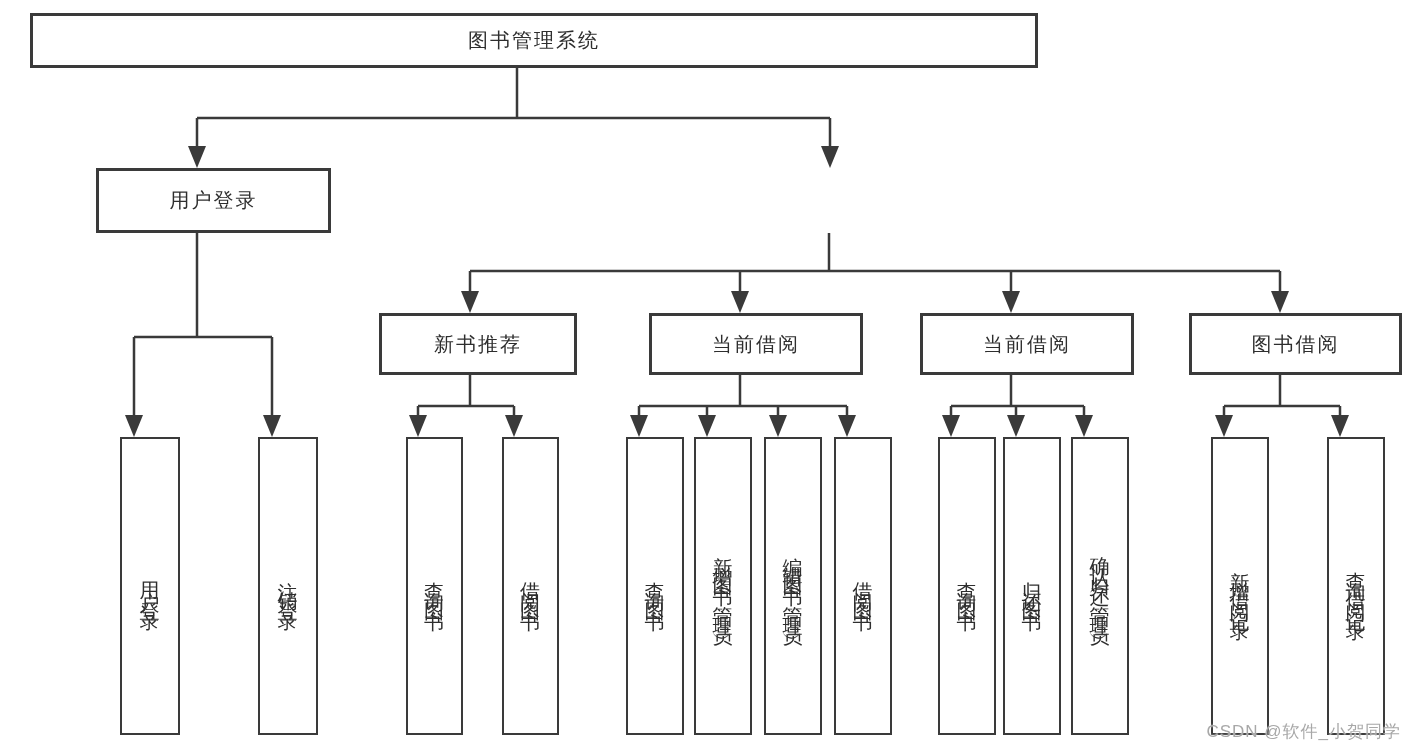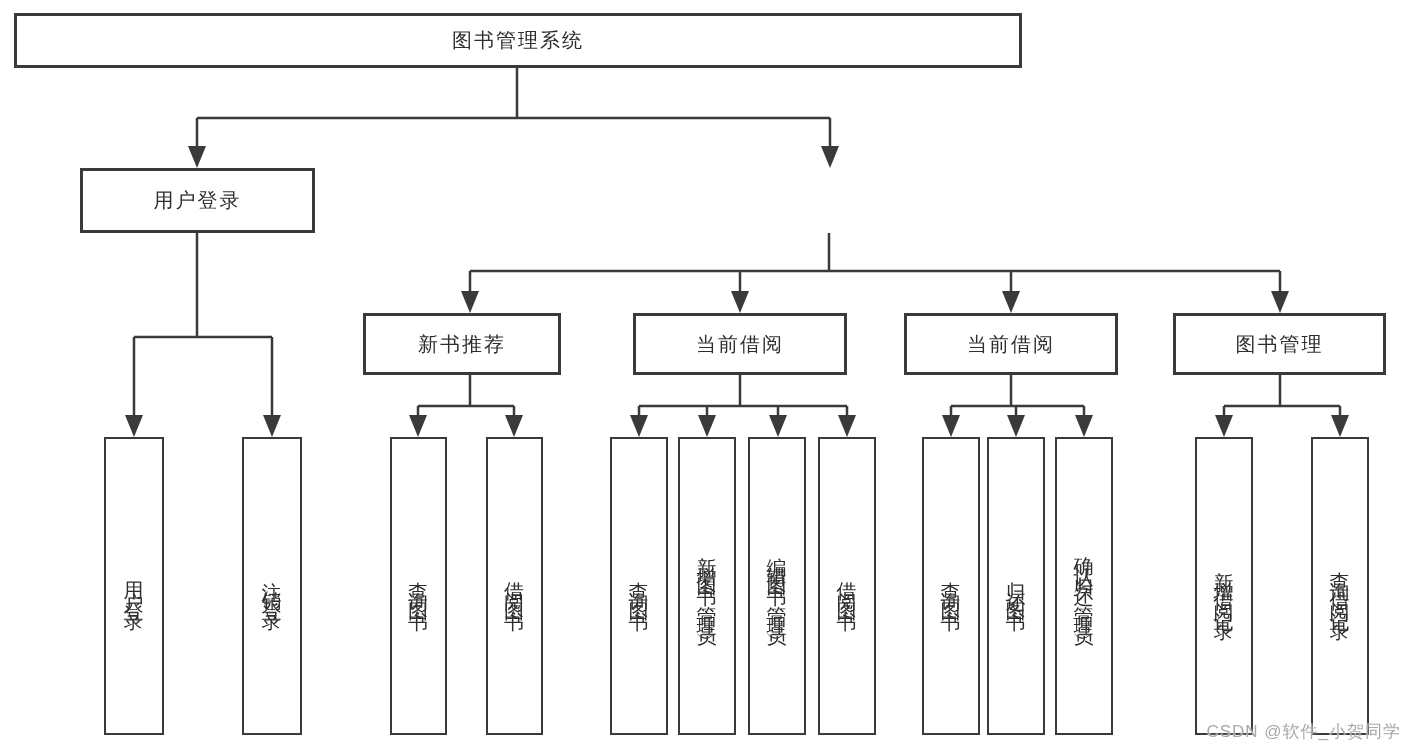--- a/index.html
+++ b/index.html
@@ -7,21 +7,21 @@
     width:1405px;height:747px;position:relative;overflow:hidden;
     background:#ffffff;
     font-family:"Liberation Sans","DejaVu Sans",sans-serif;
   }
   .stage{position:absolute;left:0;top:0;width:1405px;height:747px;}
   svg.wires{position:absolute;left:0;top:0;z-index:1;}
   .node{
     position:absolute;z-index:2;box-sizing:border-box;
     border:3px solid #3a3a3a;background:#ffffff;
     display:flex;align-items:center;justify-content:center;
-    color:#2e2e2e;font-size:20px;letter-spacing:2px;
+    color:#2e2e2e;font-size:20px;letter-spacing:2px;margin-left:16px;
   }
   .leaf{border-width:2.5px;}
   .leaf .vtxt{
     writing-mode:vertical-rl;text-orientation:mixed;
     font-size:20px;letter-spacing:10px;line-height:1;
     color:#2e2e2e;
   }
   .watermark{
     position:absolute;z-index:5;right:4px;bottom:4px;
     font-size:17px;color:#a8a8a8;letter-spacing:1px;
@@ -84,21 +84,21 @@
   <div class="node" style="left:363px;top:313px;width:198px;height:62px;">
     <span>新书推荐</span>
   </div>
   <div class="node" style="left:633px;top:313px;width:214px;height:62px;">
     <span>当前借阅</span>
   </div>
   <div class="node" style="left:904px;top:313px;width:214px;height:62px;">
     <span>当前借阅</span>
   </div>
   <div class="node" style="left:1173px;top:313px;width:213px;height:62px;">
-    <span>图书管理</span>
+    <span>图书借阅</span>
   </div>
 
   <div class="node leaf" style="left:104px;top:437px;width:60px;height:298px;">
     <span class="vtxt">用户登录</span>
   </div>
   <div class="node leaf" style="left:242px;top:437px;width:60px;height:298px;">
     <span class="vtxt">注销登录</span>
   </div>
 
   <div class="node leaf" style="left:390px;top:437px;width:57px;height:298px;">

